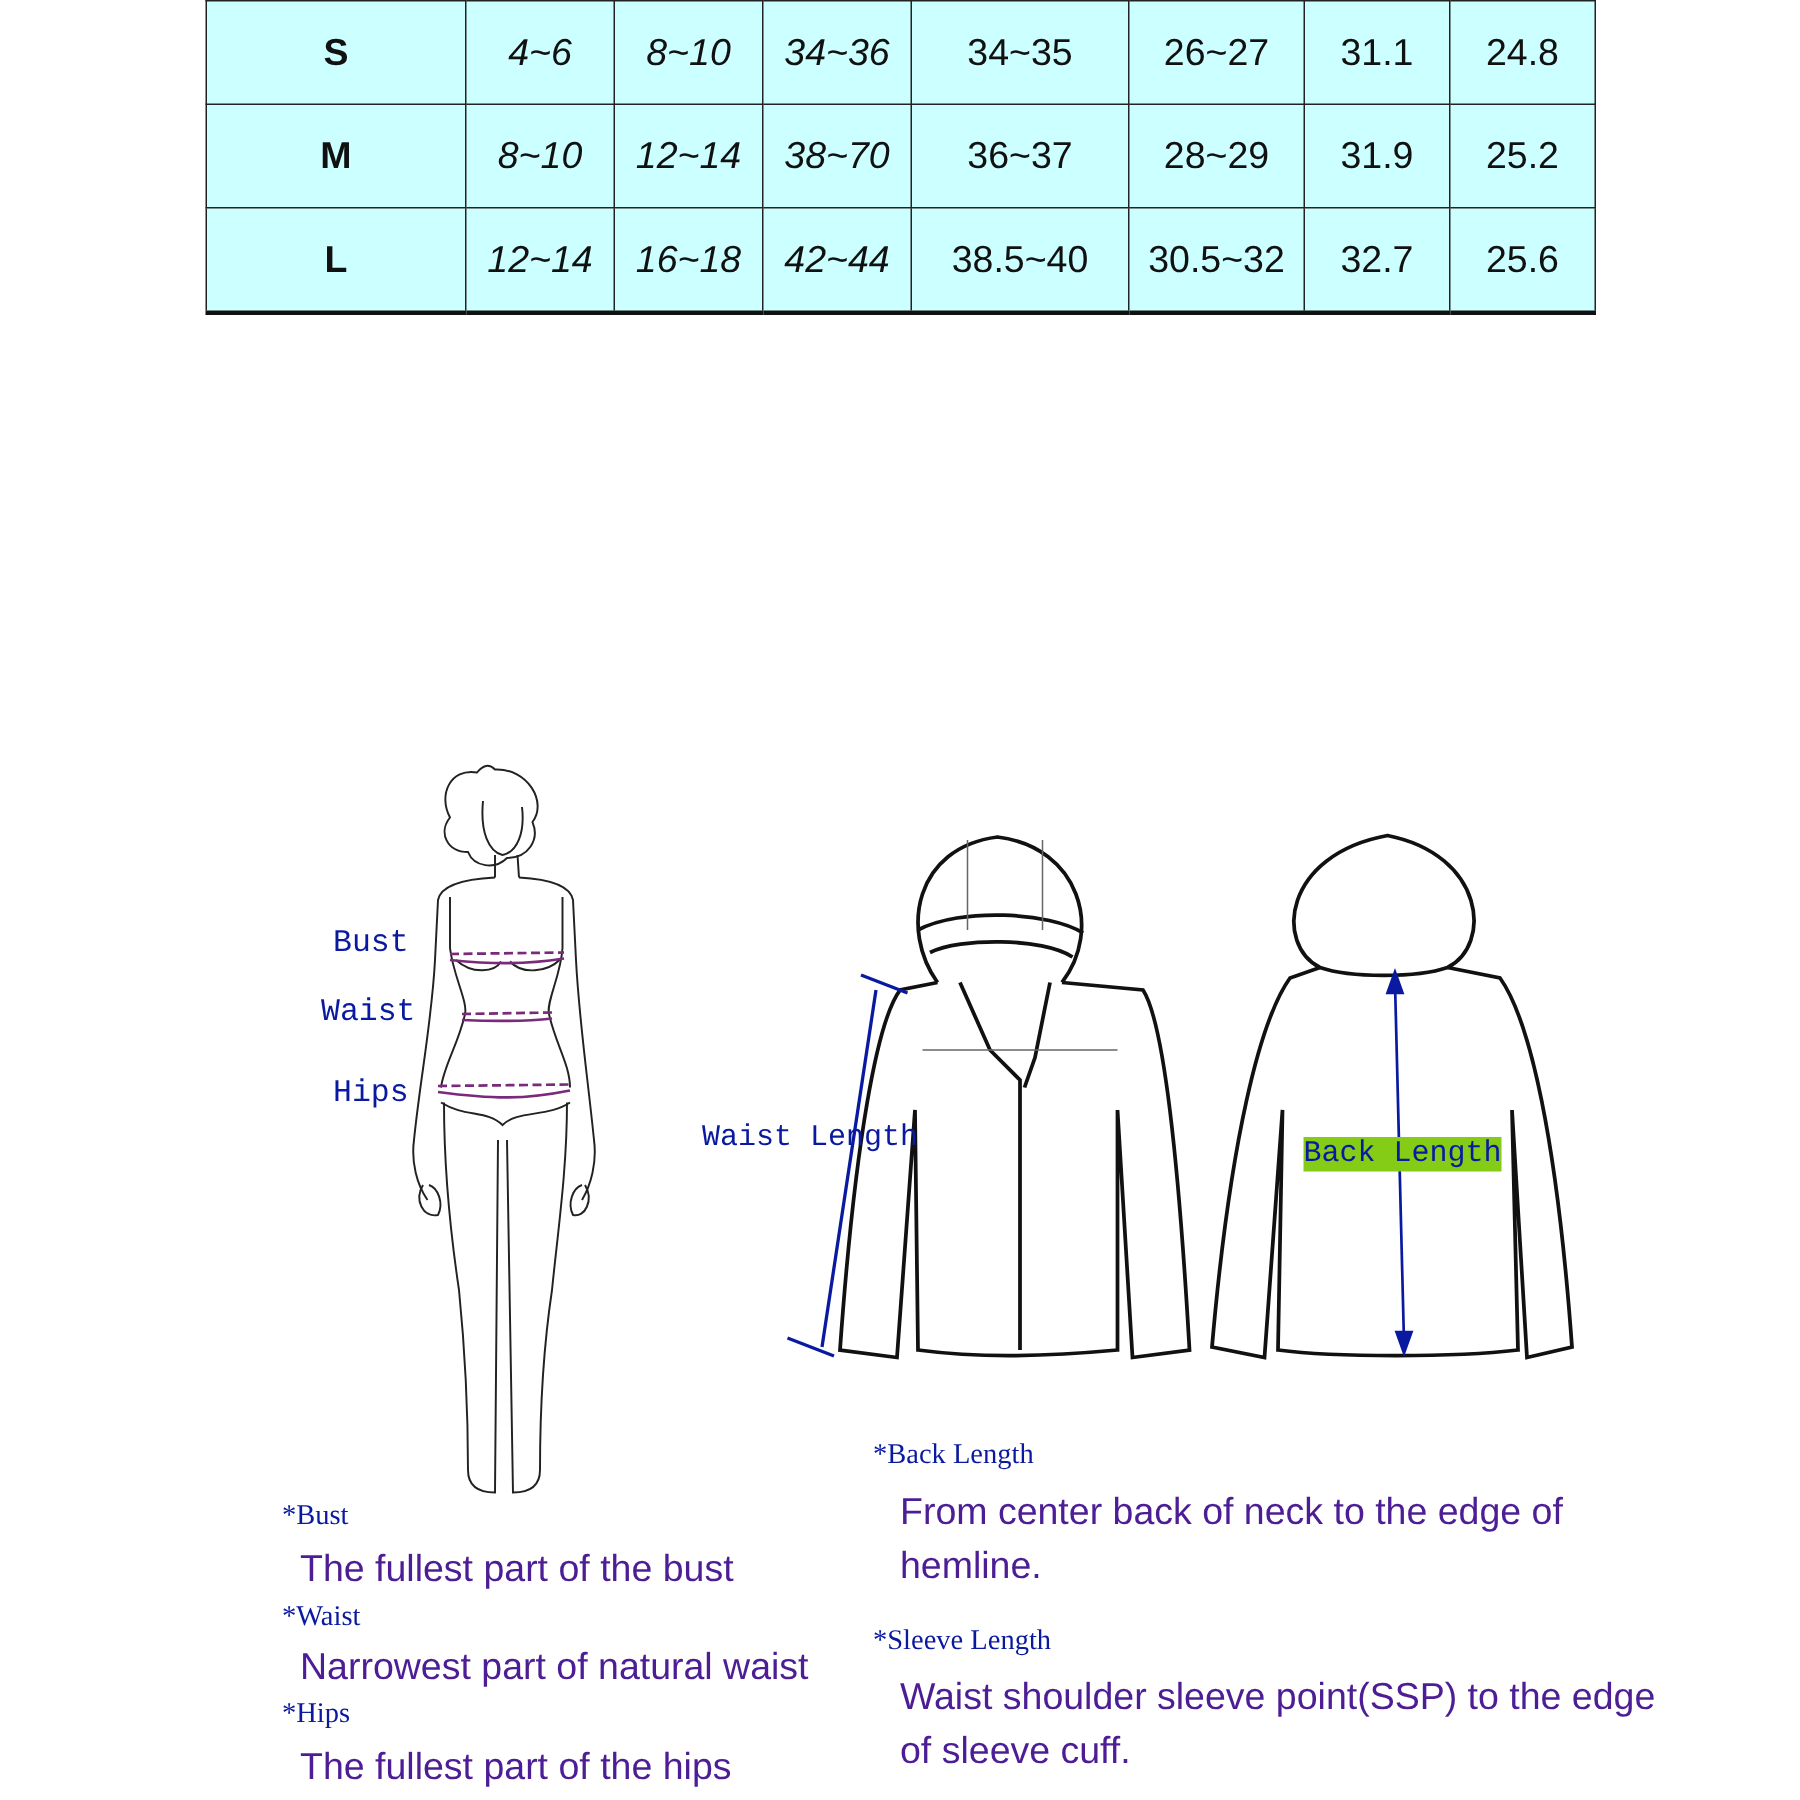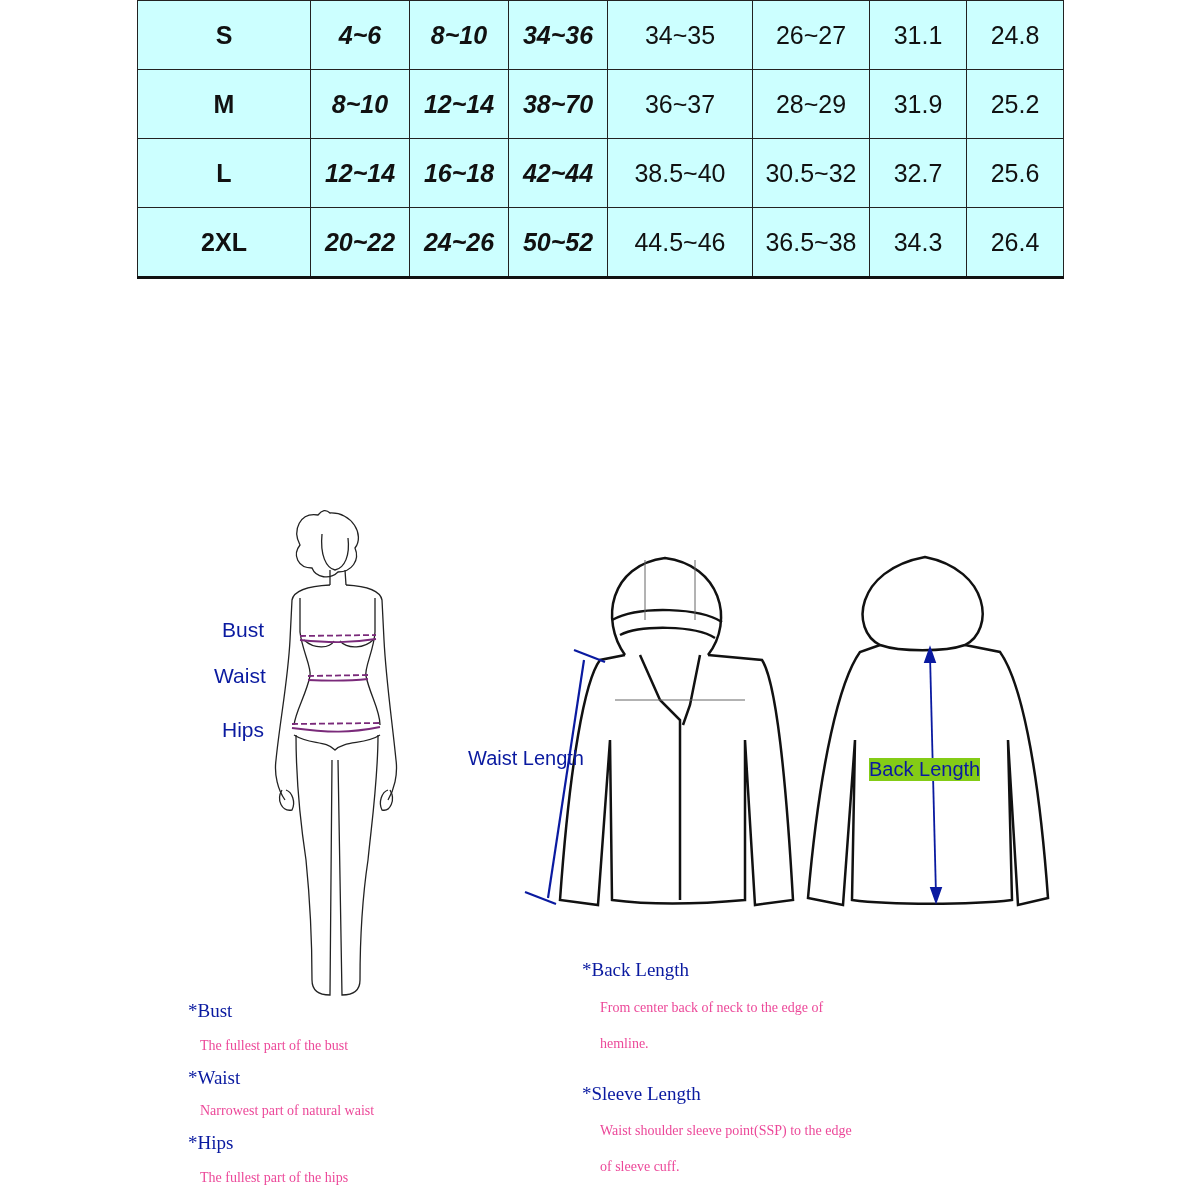--- a/index.html
+++ b/index.html
@@ -6,26 +6,26 @@
   body { width: 1200px; height: 1200px; position: relative; overflow: hidden; font-family: "Liberation Sans", sans-serif; }
   .size-table { position: absolute; left: 137px; top: 0px; border-collapse: collapse; table-layout: fixed; }
   .size-table td, .size-table th {
     border: 1.5px solid #222; background: #ccffff; color: #111;
     text-align: center; vertical-align: middle; padding: 0;
     font-size: 25px; font-family: "Liberation Sans", sans-serif;
   }
   .size-table th { font-weight: bold; font-size: 24px; line-height: 31px; height: 86px; }
   .size-table td { height: 68px; }
   .size-table td.size { font-weight: bold; font-size: 25px; }
-  .size-table td.it { font-style: italic; font-weight: bold; }
+  .size-table td.it { font-style: italic; }
   .size-table tr:last-child td { border-bottom: 3px solid #111; }
   .figure { position: absolute; }
-  .blue-label { position: absolute; color: #0a1aa0; font-size: 21px; font-family: Liberation Sans, sans-serif; }
+  .blue-label { position: absolute; color: #0a1aa0; font-size: 21px; font-family: Liberation Mono, monospace; }
   .legend-head { position: absolute; color: #0a1aa0; font-size: 19px; font-family: Liberation Serif, serif; }
-  .legend-body { position: absolute; color: #ec4899; font-size: 14px; font-family: Liberation Serif, serif; line-height: 36px; }
+  .legend-body { position: absolute; color: #4c1d95; font-size: 25px; font-family: Liberation Sans, sans-serif; line-height: 36px; }
 </style>
 </head>
 <body>
 
 <table class="size-table">
   <colgroup>
     <col style="width:173px">
       <col style="width:99px">
       <col style="width:99px">
       <col style="width:99px">
@@ -57,30 +57,20 @@
   </tr>
   <tr>
     <td class="size">L</td>
     <td class="it">12~14</td>
     <td class="it">16~18</td>
     <td class="it">42~44</td>
     <td>38.5~40</td>
     <td>30.5~32</td>
     <td>32.7</td>
     <td>25.6</td>
-  </tr>
-  <tr>
-    <td class="size">2XL</td>
-    <td class="it">20~22</td>
-    <td class="it">24~26</td>
-    <td class="it">50~52</td>
-    <td>44.5~46</td>
-    <td>36.5~38</td>
-    <td>34.3</td>
-    <td>26.4</td>
   </tr>
 </tbody>
   </table>
 
 <svg class="figure" style="left:260px;top:500px" width="140" height="500" viewBox="260 500 140 500">
   <g fill="none" stroke="#222" stroke-width="1.3">
 
     <path d="M318 515 C300 512 292 530 300 545 C292 555 298 568 312 568 C316 578 330 580 338 572 C352 572 360 560 355 548 C365 535 352 512 330 513 C326 509 322 510 318 515 Z"></path>
     <path d="M322 534 C320 555 326 568 335 570 C345 568 350 555 348 538"></path>
     <path d="M330 570 L330 585 M345 570 L346 585"></path>

